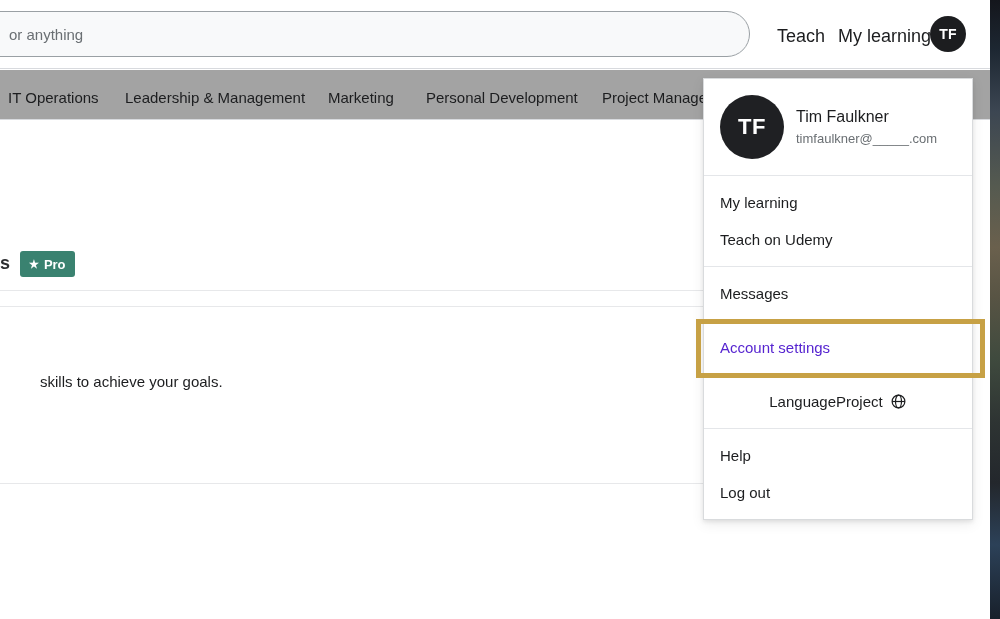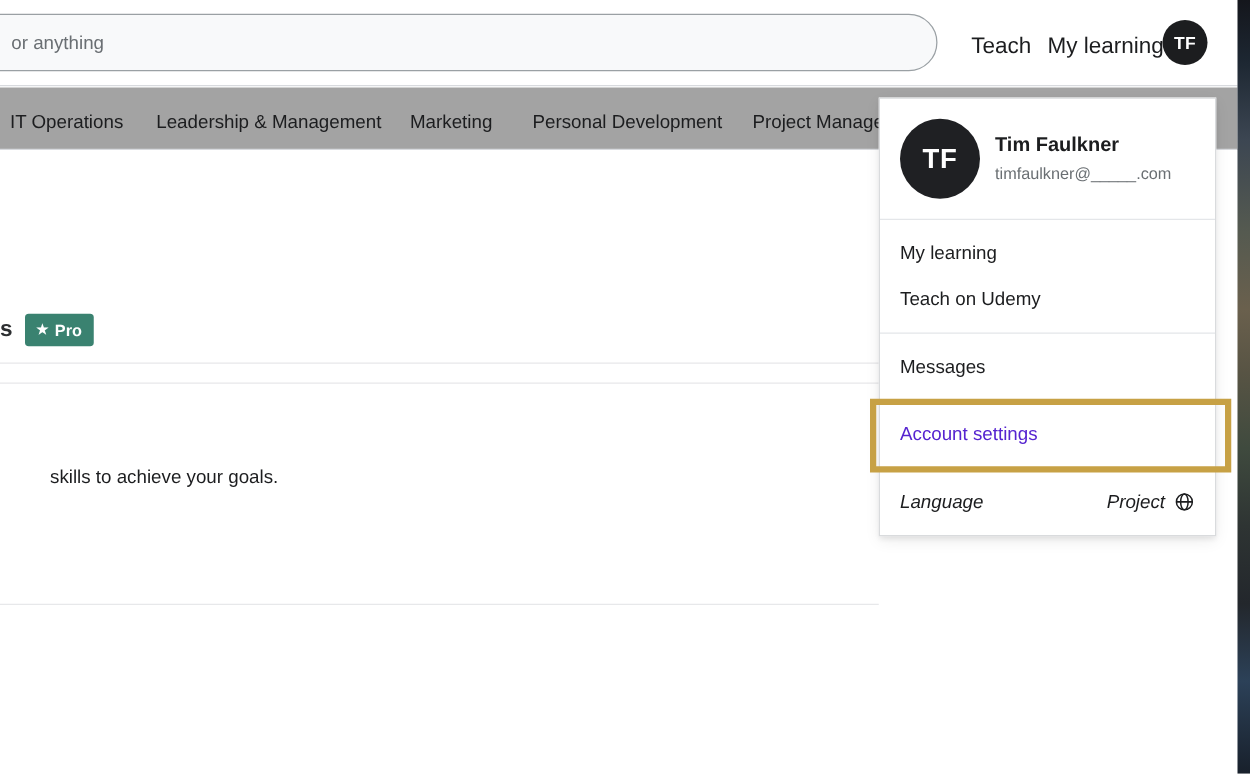--- a/index.html
+++ b/index.html
@@ -66,31 +66,31 @@
     box-shadow:0 2px 4px rgba(0,0,0,.08), 0 4px 12px rgba(0,0,0,.08);
     z-index:5;
   }
   .panel-user { display:flex; align-items:center; gap:12px; padding:16px;
                 border-bottom:1px solid #e4e6e9; cursor:pointer; }
   .panel-avatar {
     width:64px; height:64px; border-radius:50%; background:#1f2023;
     color:#fff; font-weight:bold; font-size:22px; letter-spacing:.5px;
     display:flex; align-items:center; justify-content:center; flex:none;
   }
-  .panel-name { font-size:16px; font-weight:bold; color:#1c1d1f; }
+  .panel-name { font-size:16px; font-weight:normal; color:#1c1d1f; }
   .panel-email { font-size:13px; color:#6a6f73; margin-top:5px; }
 
   .menu-group { padding:8px 0; }
   .menu-group + .menu-group { border-top:1px solid #e4e6e9; }
   .menu-item {
     height:37px; display:flex; align-items:center; padding:0 16px;
     font-size:15px; color:#1c1d1f; cursor:pointer; white-space:nowrap;
   }
   .menu-item.accent { color:#5624d0; }
-  .menu-item.split { justify-content:space-between;font-style:italic; }
+  .menu-item.split { justify-content:center; }
   .lang-value { display:flex; align-items:center; gap:7px; color:#1c1d1f; }
   .globe-icon { display:flex; align-items:center; }
 
   
   .highlight-box {
     position:absolute; left:696px; top:319px; width:289px; height:59px;
     border:5px solid #c7a145; z-index:9; pointer-events:none;
   }
 </style>
 </head>
@@ -158,20 +158,24 @@
               <circle cx="12" cy="12" r="9"></circle>
               <ellipse cx="12" cy="12" rx="4.2" ry="9"></ellipse>
               <path d="M3 12h18"></path>
             </svg>
           </span>
         </span>
       </div>
     </div>
 
 
+    <div class="menu-group">
+      <div class="menu-item">Help</div>
+      <div class="menu-item">Log out</div>
+    </div>
 
   </div>
 
   <div class="highlight-box"></div>
 
   <div class="desktop-edge"></div>
 
 </div>
 
 </body></html>

